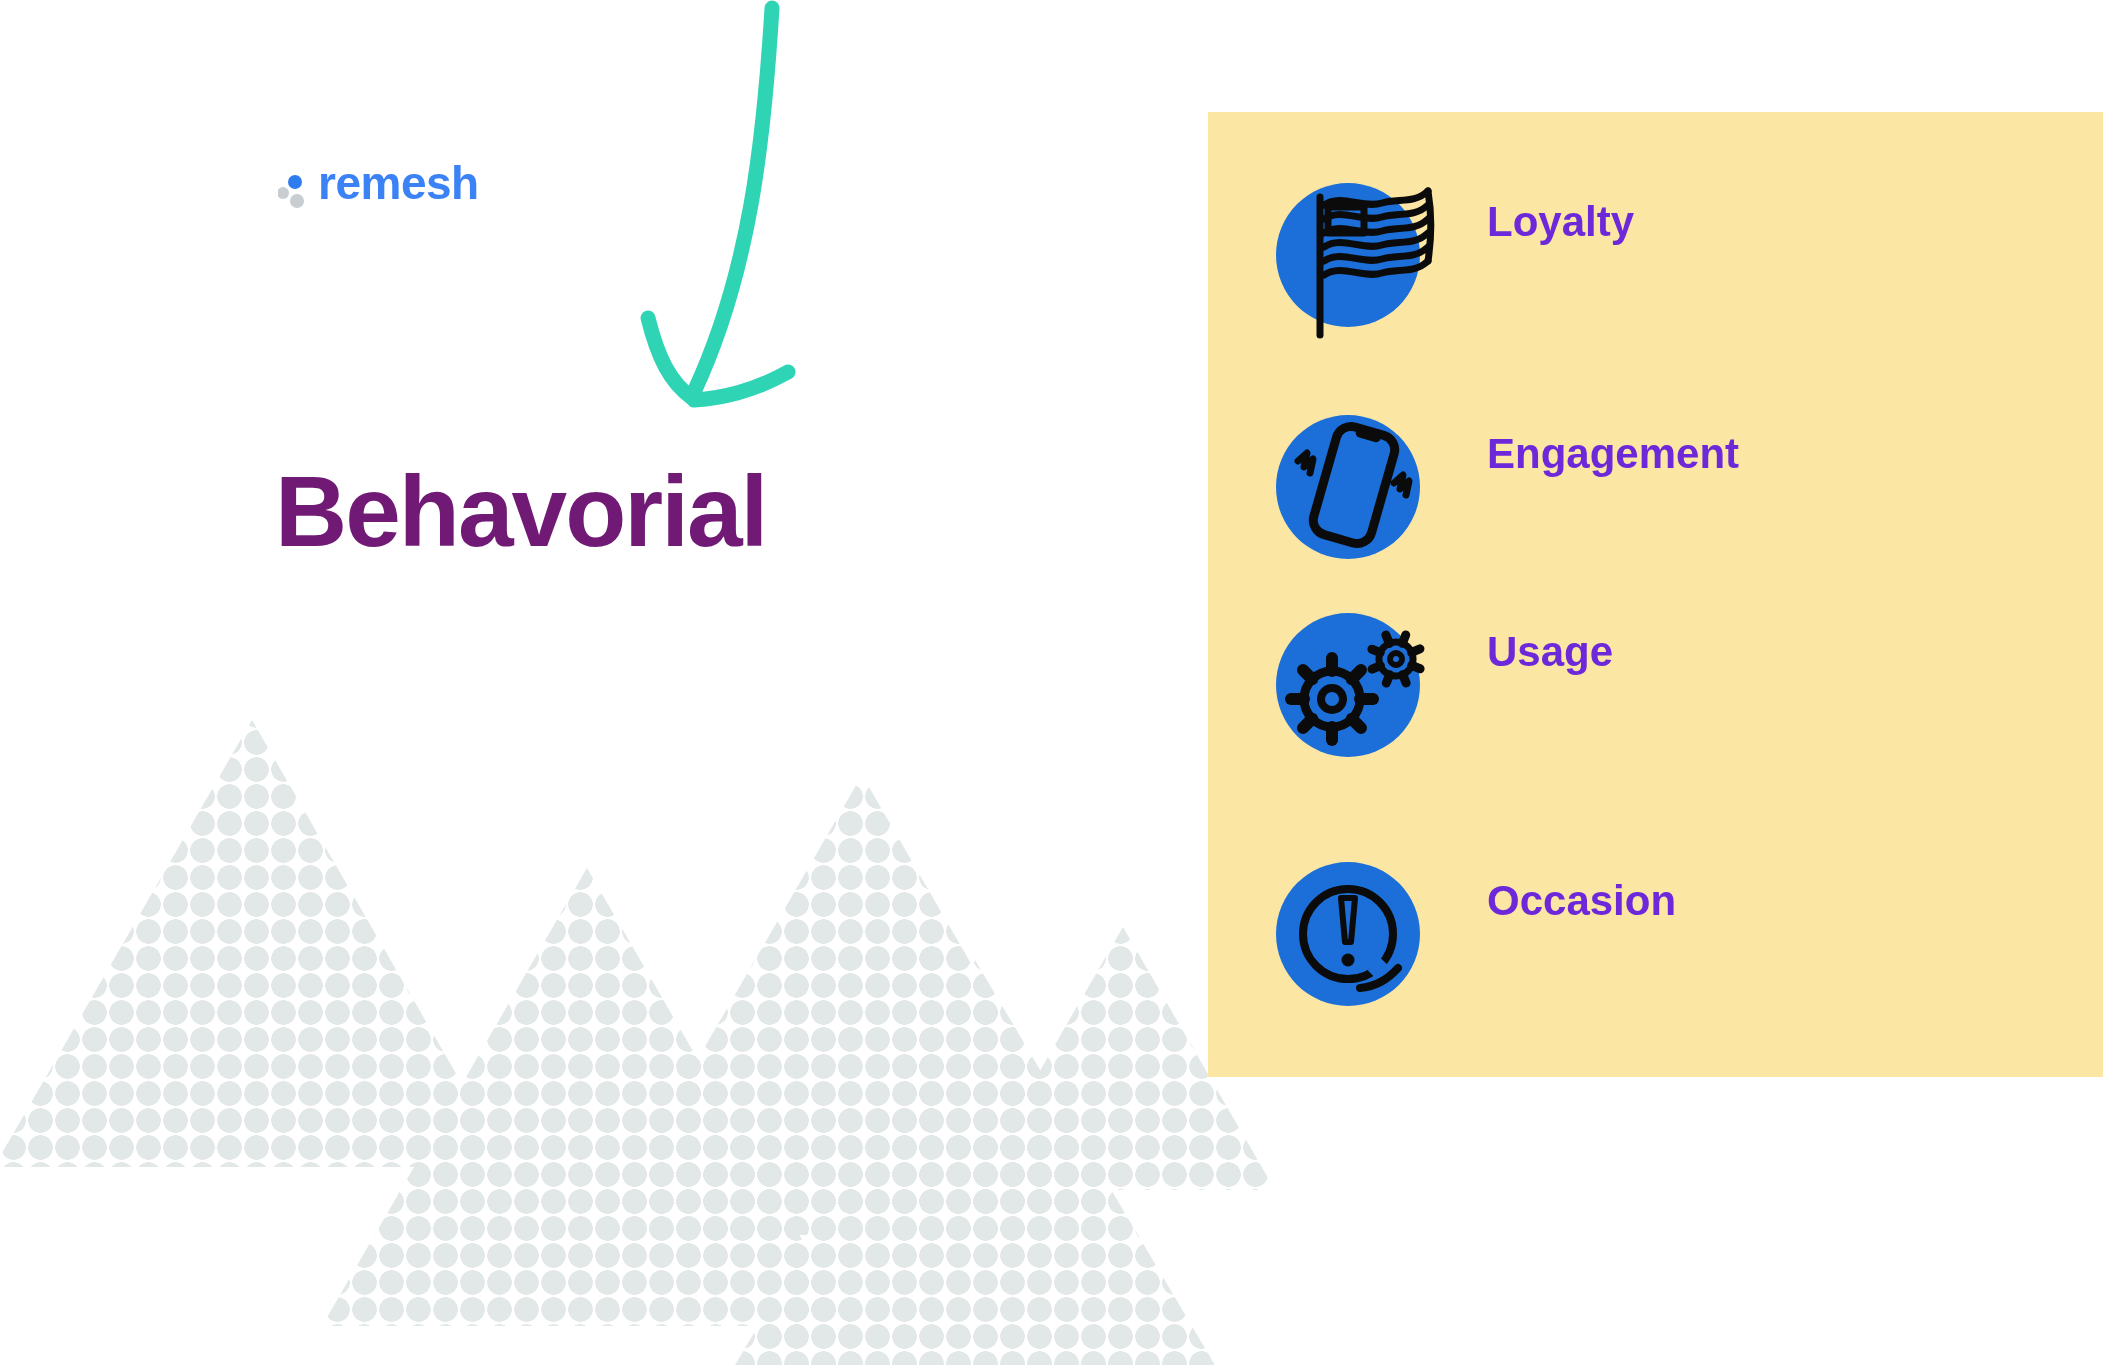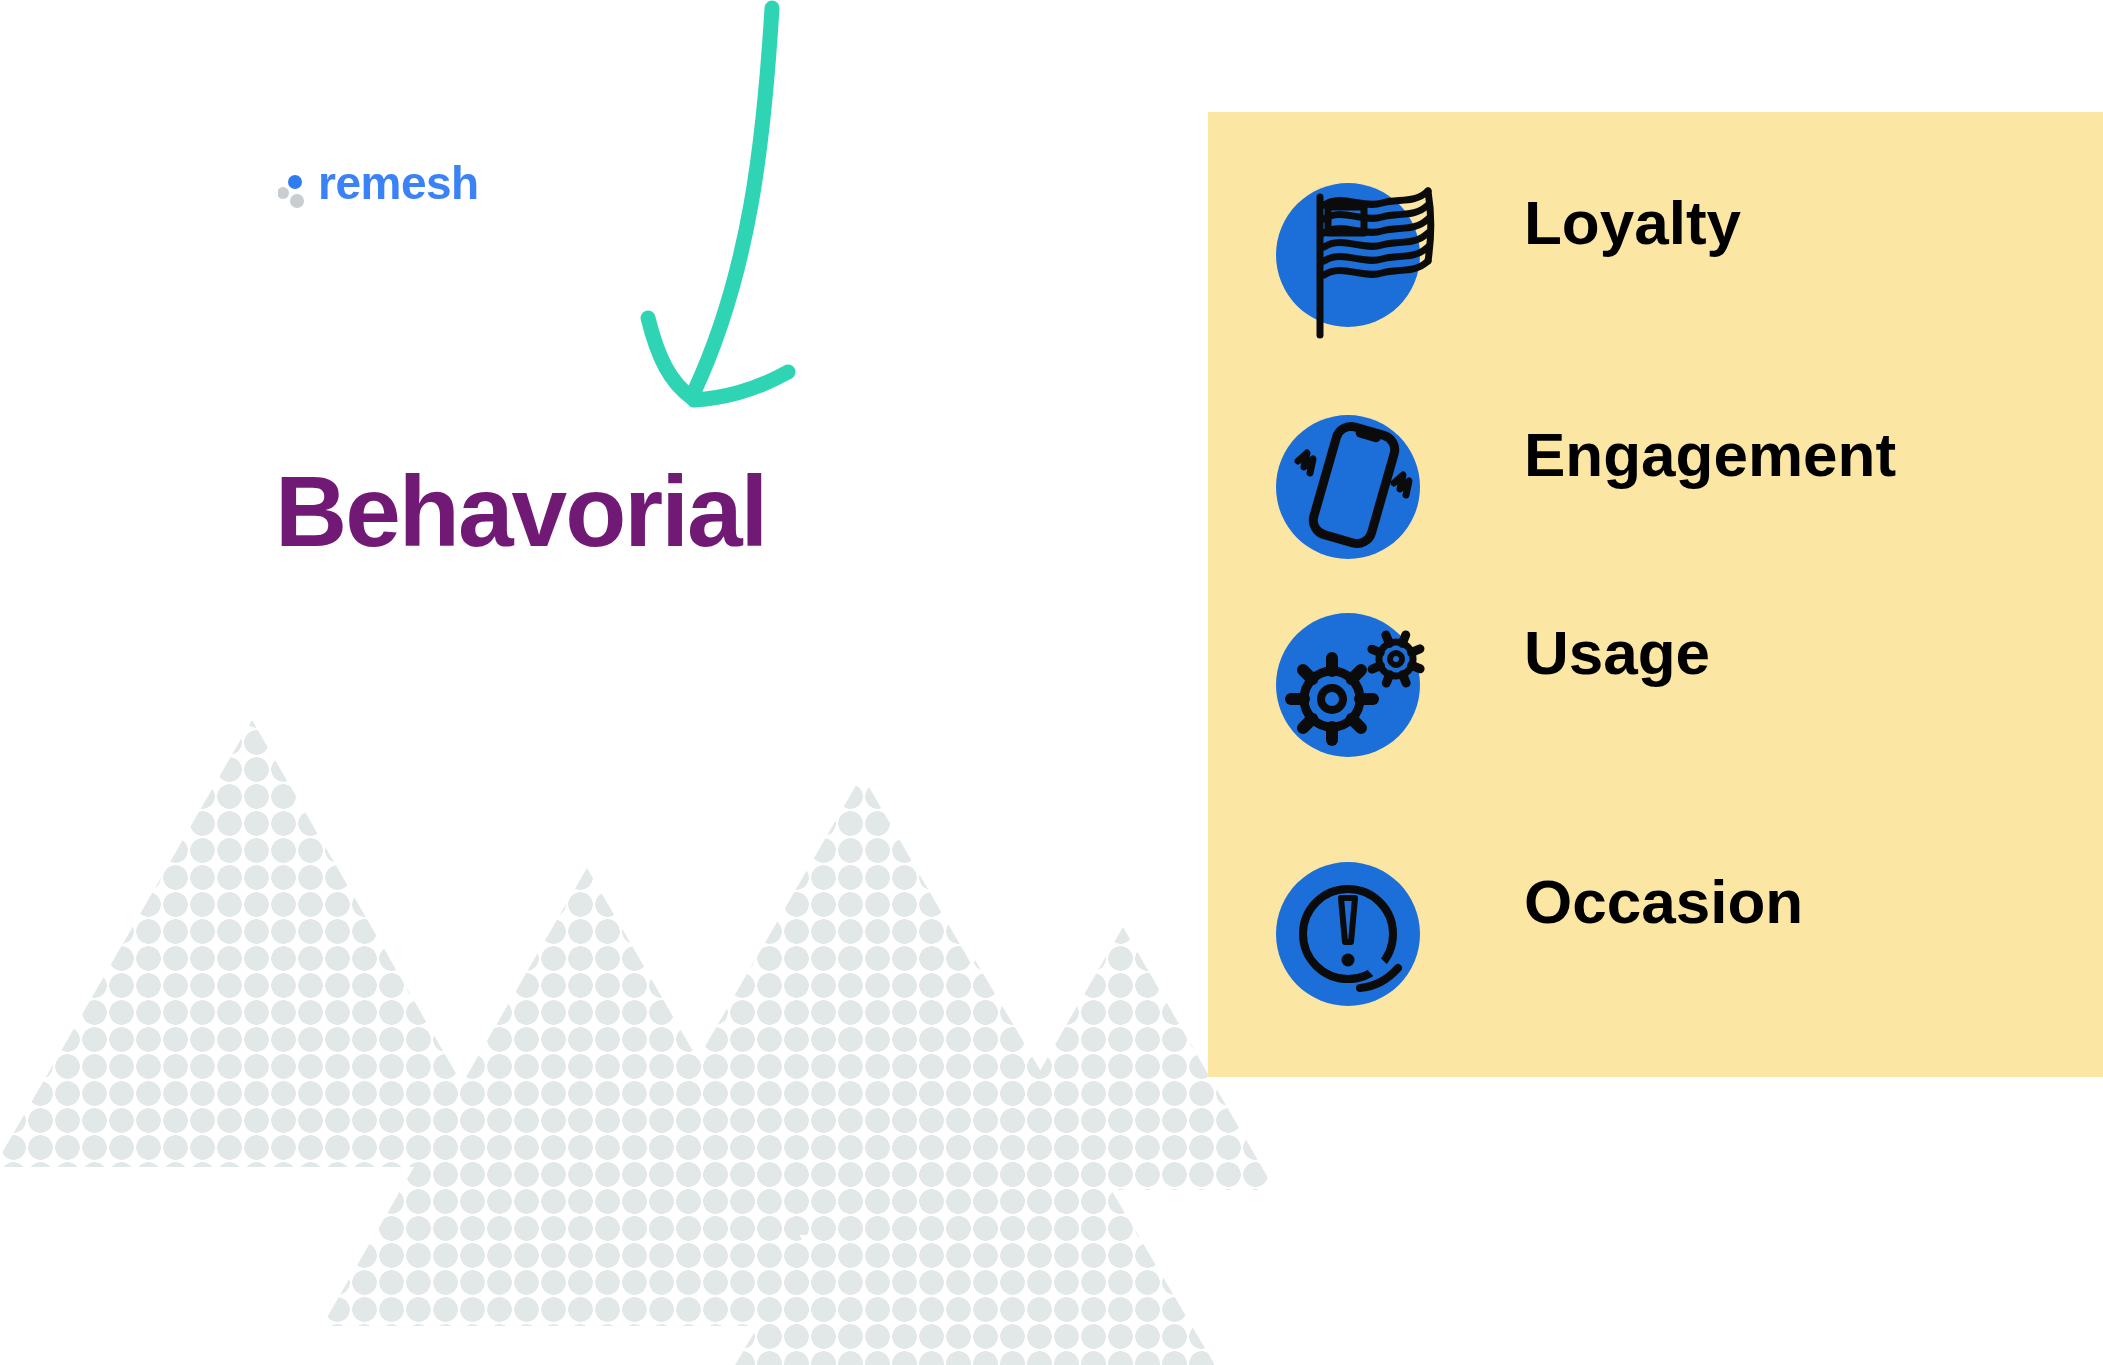--- a/index.html
+++ b/index.html
@@ -34,22 +34,22 @@
     position:absolute;left:1208px;top:112px;width:895px;height:965px;
     background:#FBE6A4;
   }
   .row{position:absolute;left:68px;display:flex;align-items:center;}
   .icon-circle{
     width:144px;height:144px;border-radius:50%;
     background:#1C6FD9;flex:0 0 auto;overflow:visible;
   }
   .icon-circle svg{overflow:visible;display:block;}
   .row-label{
-    font-size:62px;font-weight:700;color:#000000;
-    margin-left:104px;transform:translateY(-33px);white-space:nowrap;
+    font-size:42px;font-weight:700;color:#6d28d9;
+    margin-left:67px;transform:translateY(-33px);white-space:nowrap;
   }
   .stroke{stroke:#0B0B0B;fill:none;stroke-linecap:round;stroke-linejoin:round;}
 </style>
 </head>
 <body>
 
 <div class="tri" style="left:-6px;top:720px;width:516px;height:447px;background-position:6px -720px;"></div>
 <div class="tri" style="left:322px;top:868px;width:530px;height:458px;background-position:-322px -868px;"></div>
 <div class="tri" style="left:596px;top:775px;width:532px;height:460px;background-position:-596px -775px;"></div>
 <div class="tri" style="left:971px;top:927px;width:304px;height:263px;background-position:-971px -927px;"></div>

